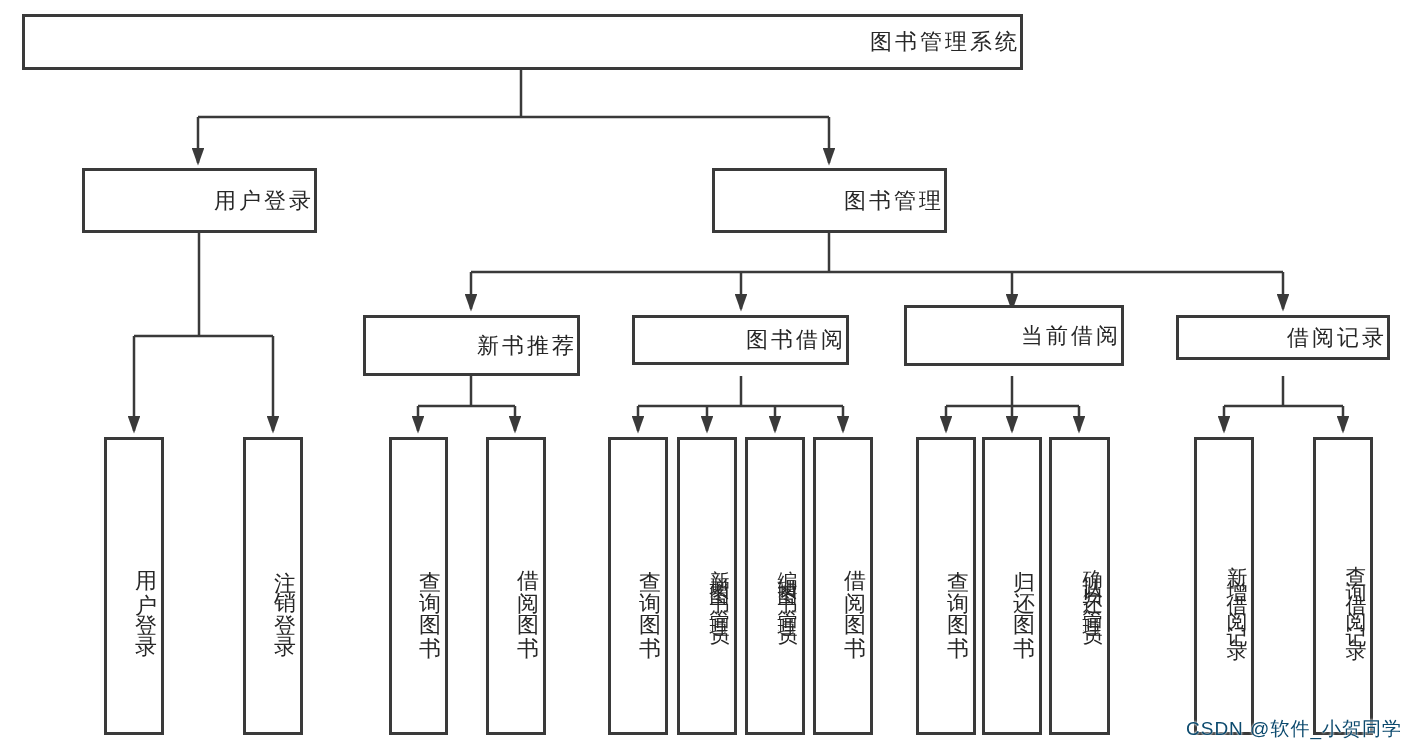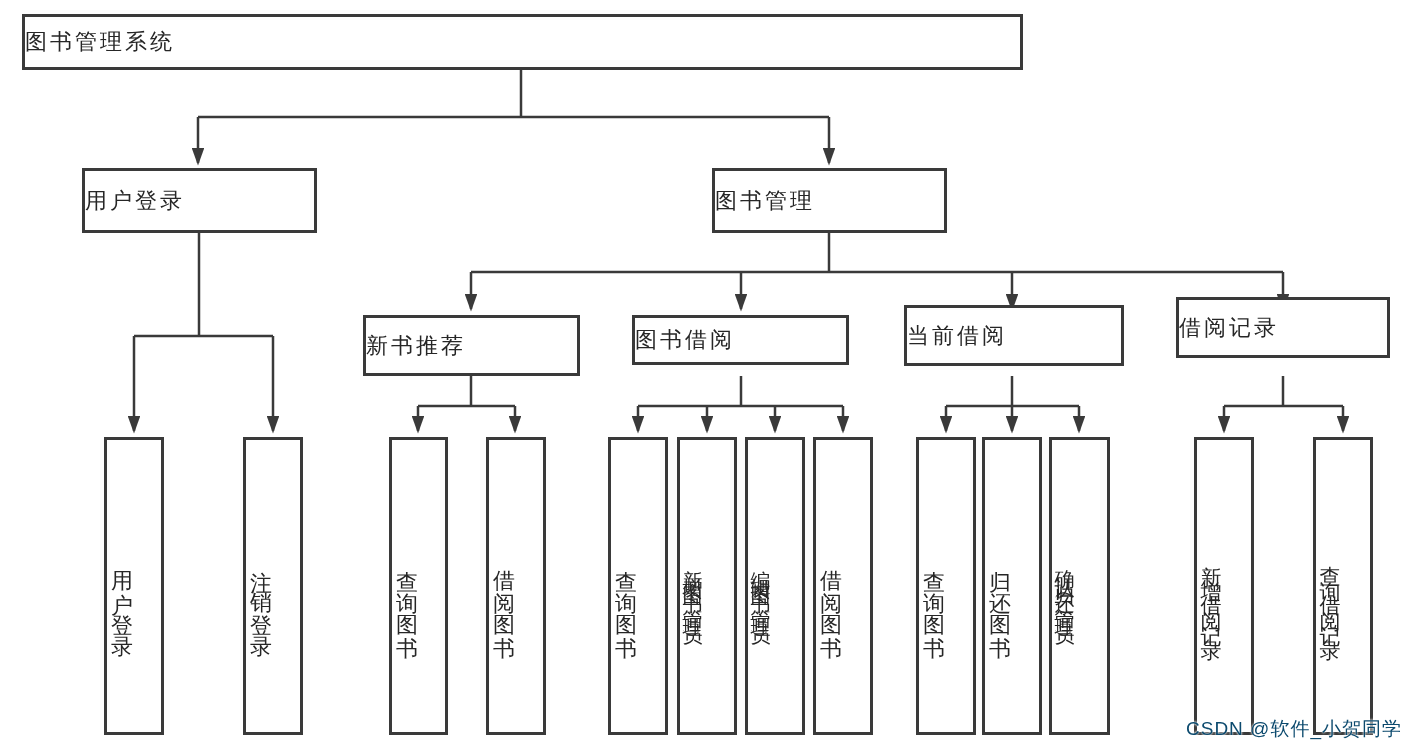--- a/index.html
+++ b/index.html
@@ -4,21 +4,21 @@
 <style>
   html,body { margin:0; padding:0; background:#ffffff; }
   #canvas {
     position:relative; width:1405px; height:747px; background:#ffffff;
     font-family:"Liberation Sans", sans-serif; overflow:hidden;
   }
   #wires { position:absolute; left:0; top:0; z-index:1; }
   .box {
     position:absolute; box-sizing:border-box;
     background:#ffffff; border:3px solid #3a3a3a;
-    display:flex; align-items:center; justify-content:flex-start;
+    display:flex; align-items:center; justify-content:flex-end;
     z-index:2; color:#262626;
   }
   .hl { font-size:22px; letter-spacing:3px; white-space:nowrap; color:#262626; }
   .leaf { top:437px; height:298px; }
   .vt {
     writing-mode:vertical-rl; white-space:nowrap; color:#262626;
   }
   .v4 { font-size:22px; letter-spacing:22px; margin-bottom:-22px; }
   .v6 { font-size:21px; letter-spacing:15px; margin-bottom:-15px; }
   .v9 { font-size:20px; letter-spacing:8px;  margin-bottom:-8px;  }
@@ -97,21 +97,21 @@
 
   <div class="box" style="left:712px;top:168px;width:235px;height:65px">
     <span class="hl">图书管理</span>
   </div>
   <div class="box" style="left:632px;top:315px;width:217px;height:50px">
     <span class="hl">图书借阅</span>
   </div>
   <div class="box" style="left:904px;top:305px;width:220px;height:61px">
     <span class="hl">当前借阅</span>
   </div>
-  <div class="box" style="left:1176px;top:297px;width:214px;height:61px">
+  <div class="box" style="left:1176px;top:315px;width:214px;height:45px">
     <span class="hl">借阅记录</span>
   </div>
 
   <div class="box leaf" style="left:104px;width:60px">
     <span class="vt v4">用户登录</span>
   </div>
   <div class="box leaf" style="left:243px;width:60px">
     <span class="vt v4">注销登录</span>
   </div>
 

